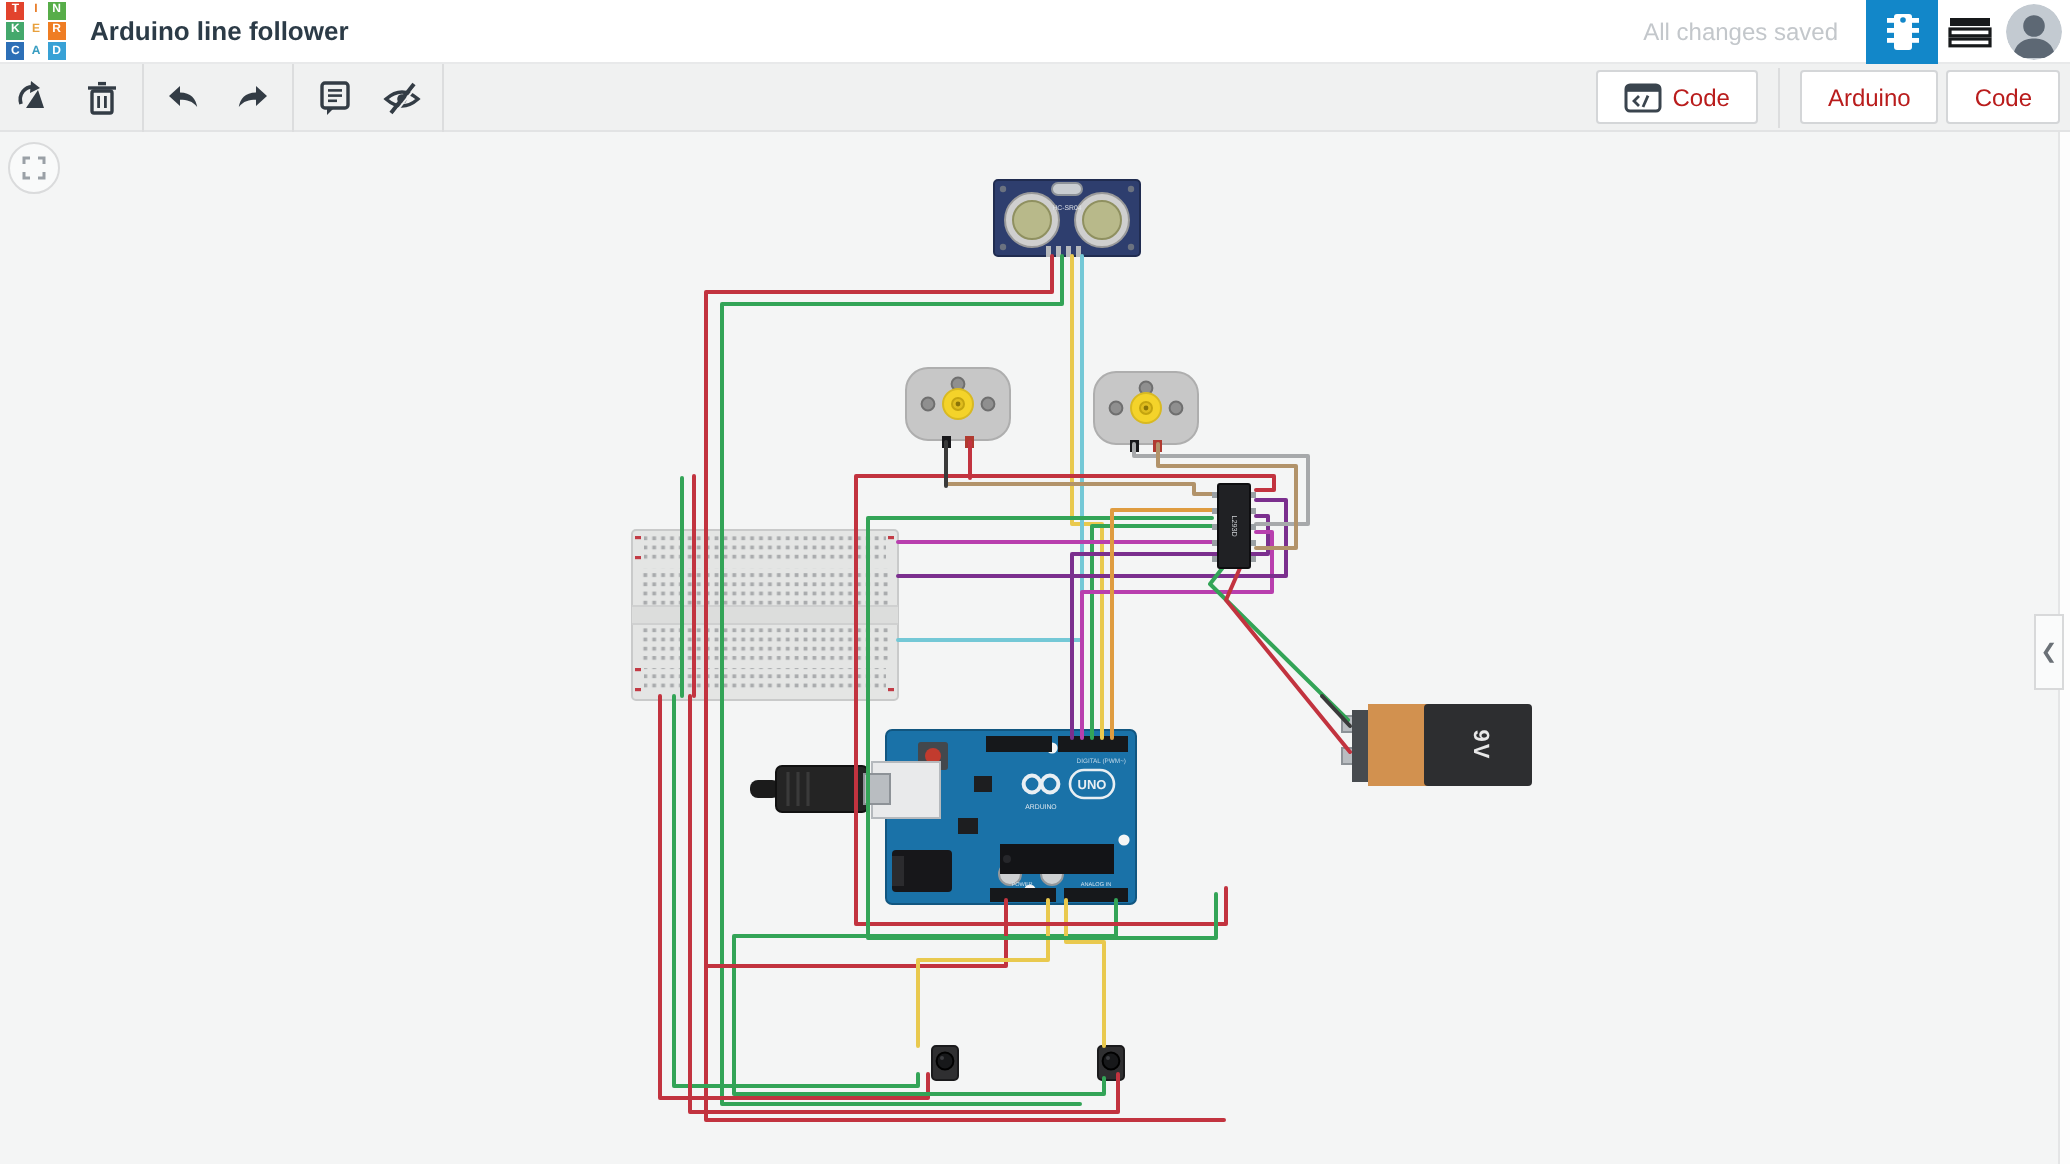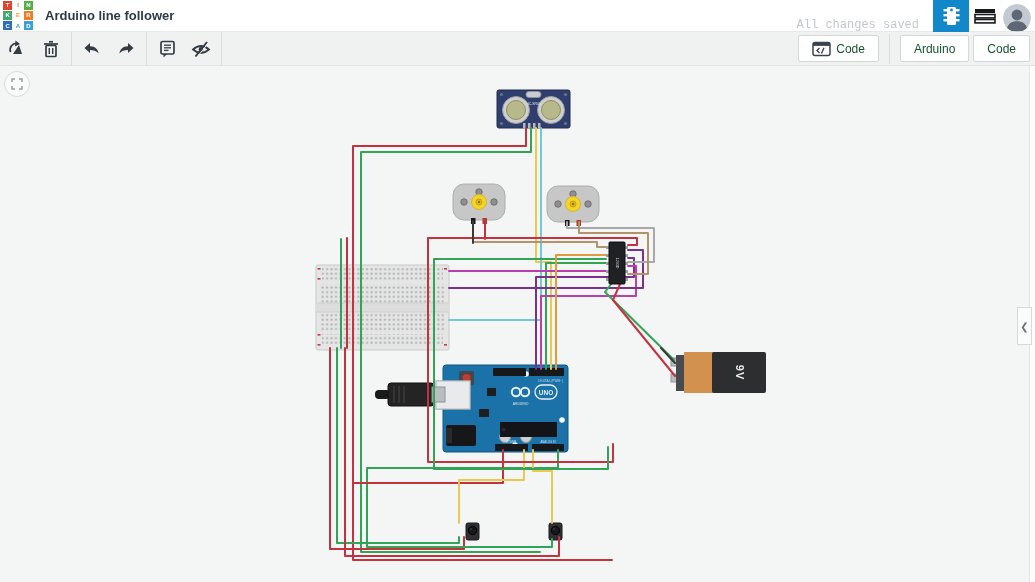--- a/index.html
+++ b/index.html
@@ -7,36 +7,36 @@
     font-family:"Liberation Sans", sans-serif; background:#fff; }
 
   
   .header { position:absolute; left:0; top:0; width:1035px; height:32px;
     background:#fff; border-bottom:1px solid #e8e9ea; display:flex; align-items:center; z-index:5; }
   .logo { width:30px; height:30px; margin-left:3px; display:grid;
     grid-template-columns:repeat(3,1fr); grid-template-rows:repeat(3,1fr); gap:1px; }
   .logo-tile { display:flex; align-items:center; justify-content:center;
     font-size:6px; font-weight:bold; }
   .title { margin-left:12px; font-size:13px; font-weight:bold; color:#2c3b47; }
-  .header-right { margin-left:auto; display:flex; align-items:flex-end; height:32px;font-family:Liberation Mono, monospace; }
+  .header-right { margin-left:auto; display:flex; align-items:center; height:32px; }
   .save-status { font-size:12px; color:#c3c7cb; margin-right:14px; }
   .icbtn { width:36px; height:32px; display:flex; align-items:center; justify-content:center; }
   .icbtn.blue { background:var(--accent-blue,#1287c9); }
   .listbtn { width:32px; height:32px; display:flex; align-items:center; justify-content:center; }
   .avatar { width:28px; height:28px; border-radius:50%; overflow:hidden; margin:0 4px 0 2px; }
 
   
   .toolbar { position:absolute; left:0; top:32px; width:1035px; height:34px;
     background:#f0f1f1; border-bottom:1px solid #e2e3e4; display:flex; align-items:center; z-index:4; }
   .tbtn { width:32px; height:30px; display:flex; align-items:center; justify-content:center;
     margin:0 1px; cursor:pointer; }
   .tsep { width:1px; height:34px; background:#dcddde; margin:0 3px; }
   .toolbar-right { margin-left:auto; display:flex; align-items:center; padding-right:5px; }
   .btn { height:27px; background:#fff; border:1px solid #d4d6d8; border-radius:2px;
-    font-size:12px; color:#14532d; display:flex; align-items:center; gap:5px;
+    font-size:12px; color:#b91c1c; display:flex; align-items:center; gap:5px;
     padding:0 13px; margin-left:4px; white-space:nowrap; }
   .rsep { width:1px; height:30px; background:#dcddde; margin:0 6px 0 10px; }
 
   
   .canvas { position:absolute; left:0; top:66px; width:1035px; height:516px; background:#f4f5f5; }
   .fit-btn { position:absolute; left:4px; top:5px; width:26px; height:26px; border-radius:50%;
     background:#f9fafa; border:1px solid #dadbdc; display:flex; align-items:center; justify-content:center; }
   .panel-strip { position:absolute; right:0; top:0; width:6px; height:516px;
     background:#fdfdfd; border-left:1px solid #e4e5e6; }
   .panel-toggle { position:absolute; right:3px; top:241px; width:15px; height:38px;

